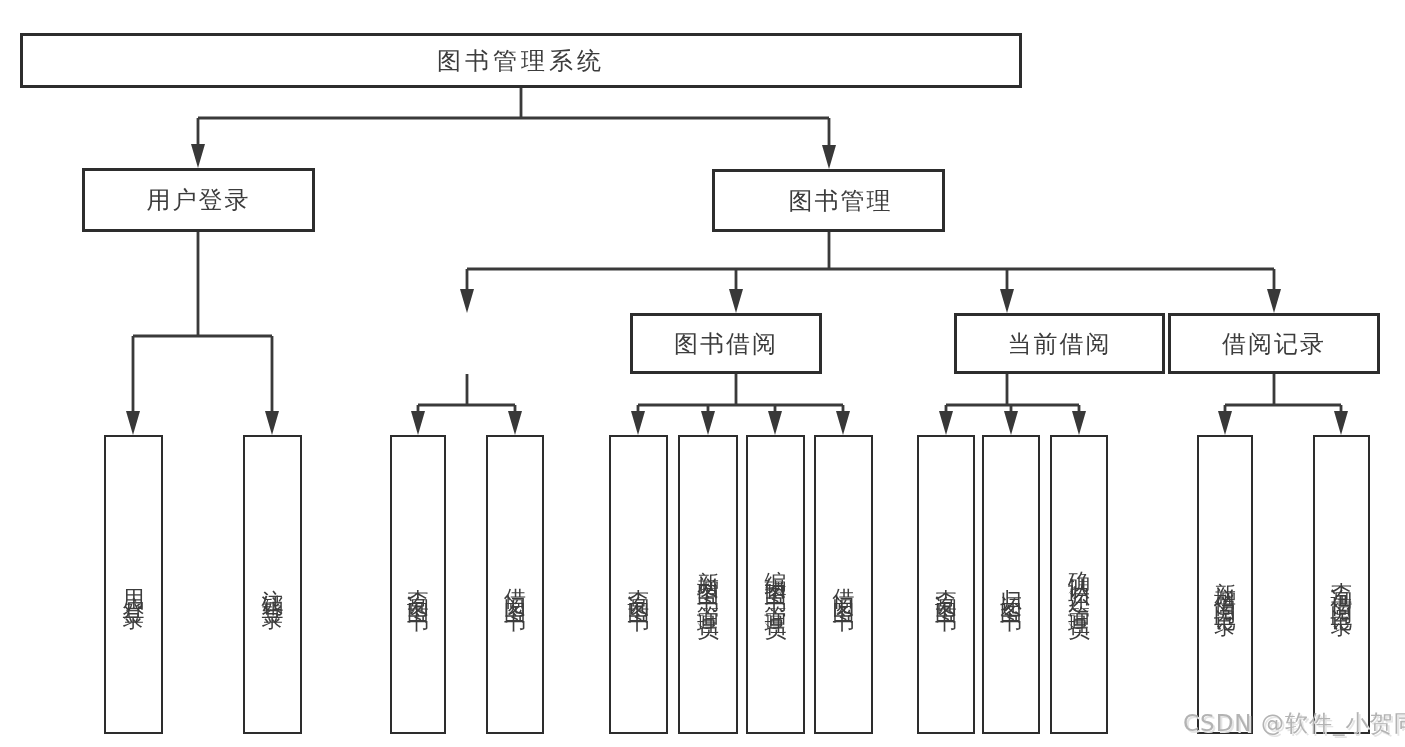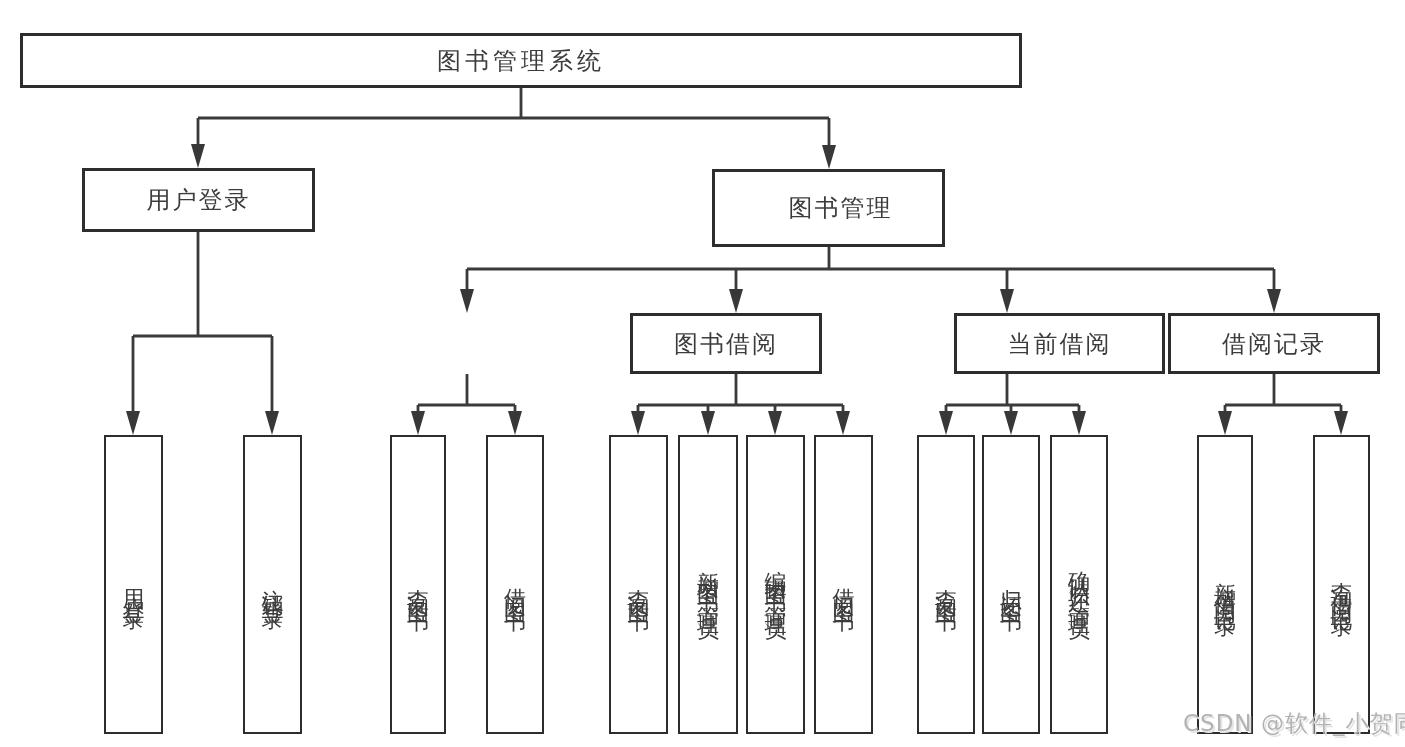--- a/index.html
+++ b/index.html
@@ -79,21 +79,21 @@
     <polygon class="head" points="1334,411 1348,411 1341,435"></polygon>
   </svg>
 
   <div class="node wide root" style="left:20px;top:13px;width:1002px;height:55px;margin-top:20px;">
     <span>图书管理系统</span>
   </div>
 
   <div class="node wide" style="left:82px;top:168px;width:233px;height:64px;">
     <span>用户登录</span>
   </div>
-  <div class="node wide" style="left:712px;top:169px;width:233px;height:78px;padding-left:24px;">
+  <div class="node wide" style="left:712px;top:169px;width:233px;height:63px;padding-left:24px;">
     <span>图书管理</span>
   </div>
 
   <div class="node wide" style="left:630px;top:313px;width:192px;height:61px;">
     <span>图书借阅</span>
   </div>
   <div class="node wide" style="left:954px;top:313px;width:211px;height:61px;">
     <span>当前借阅</span>
   </div>
   <div class="node wide" style="left:1168px;top:313px;width:212px;height:61px;">

